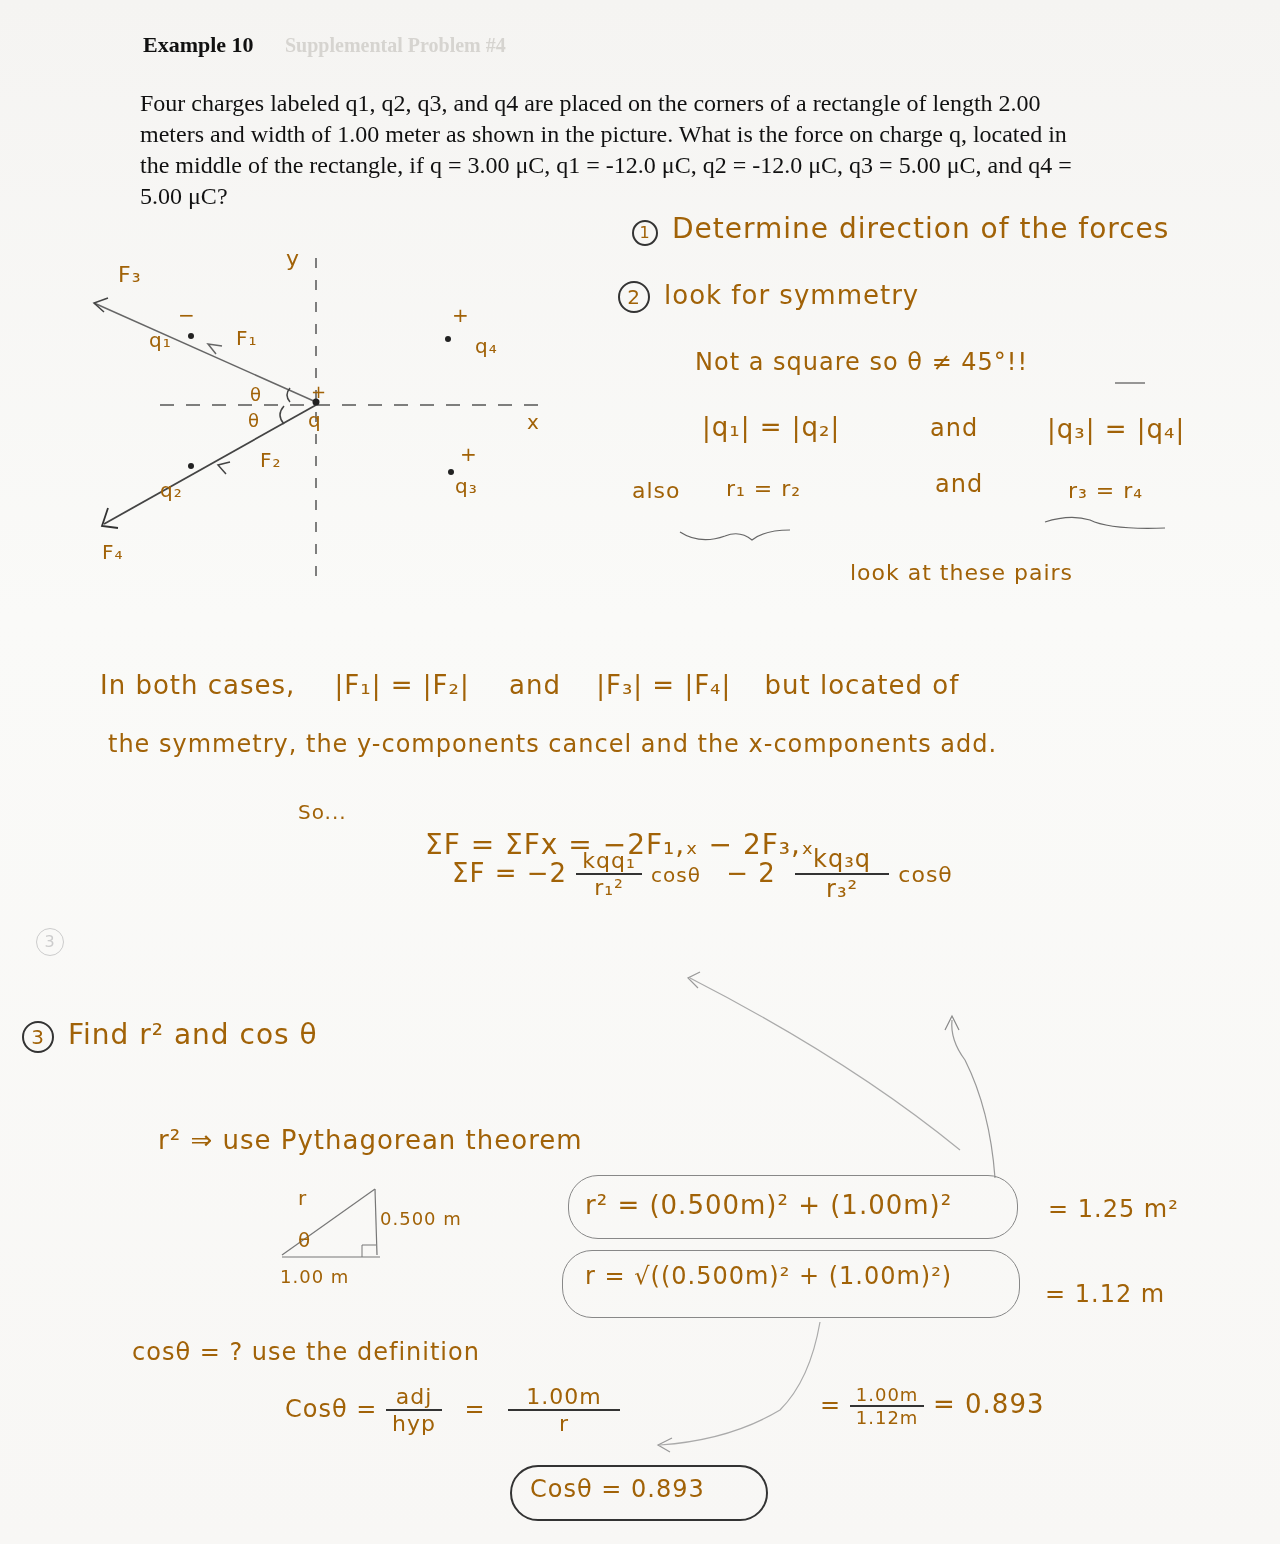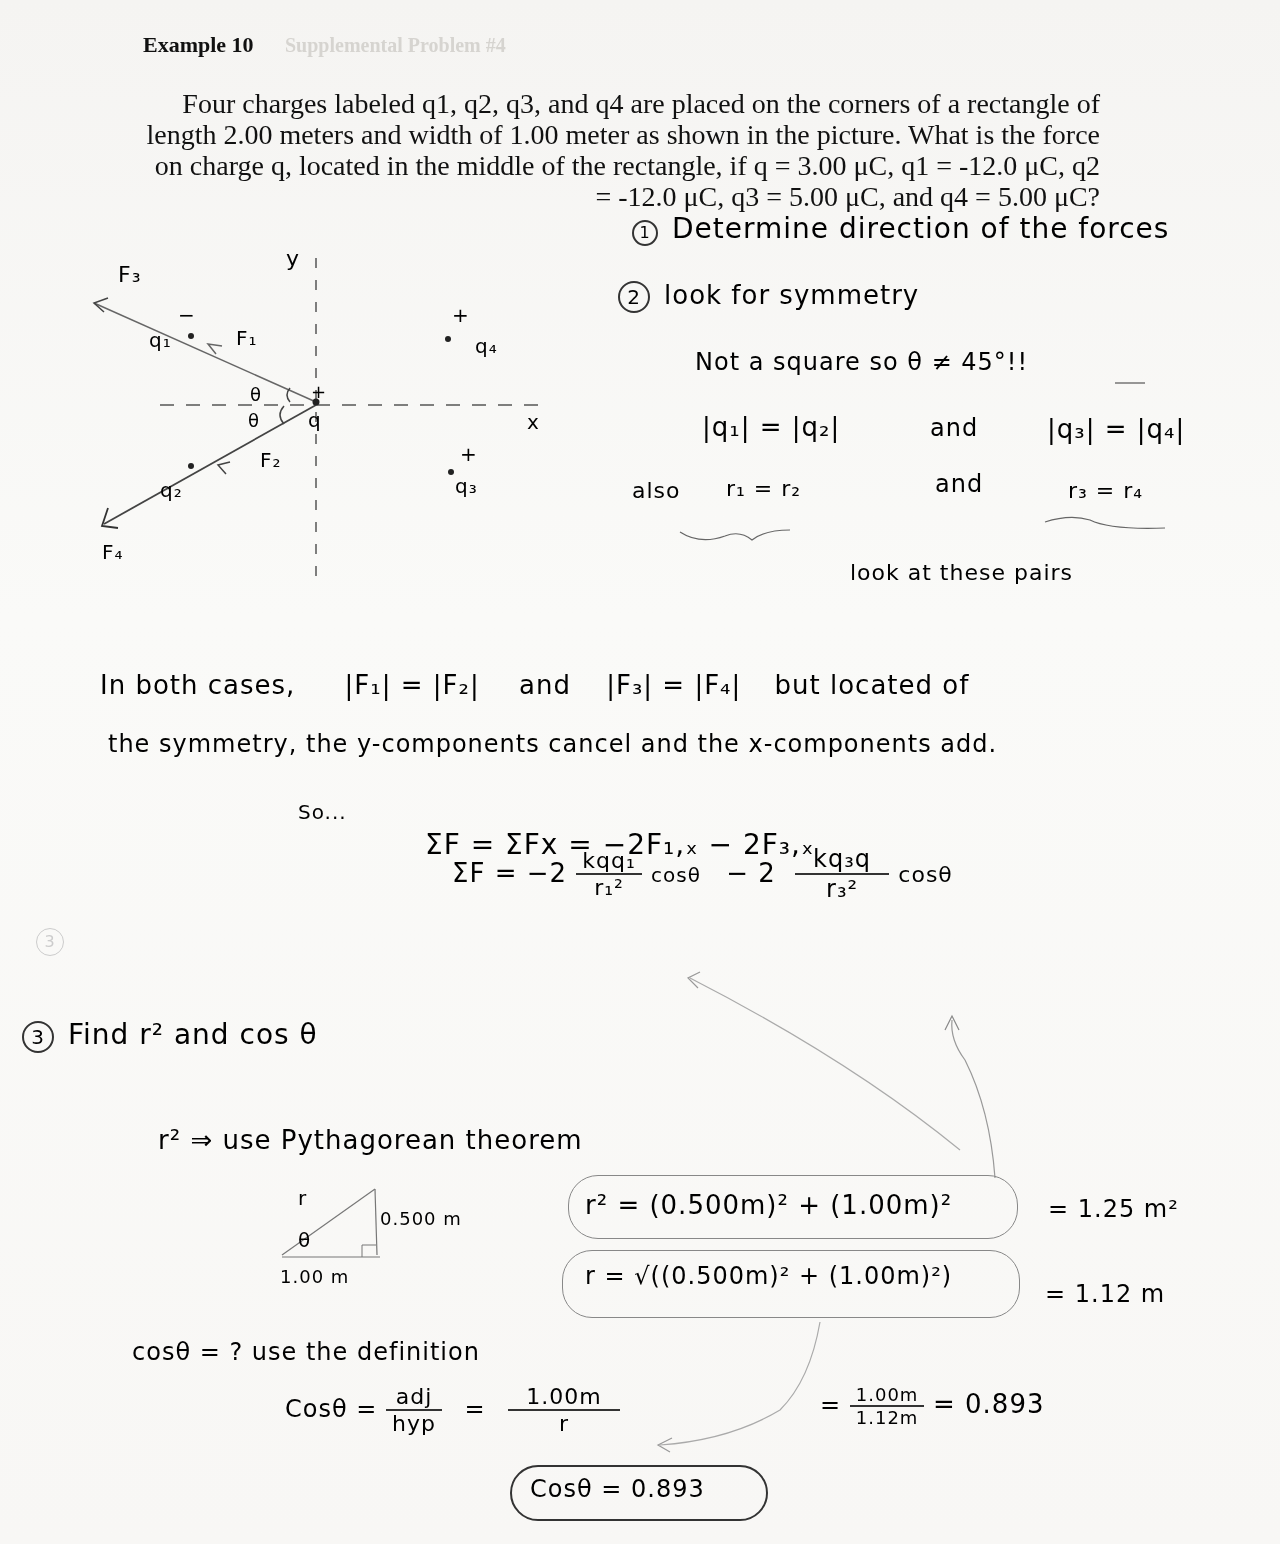--- a/index.html
+++ b/index.html
@@ -6,22 +6,22 @@
   body {
     width: 1280px; height: 1544px; position: relative; overflow: hidden;
     background: #f7f6f4;
     font-family: "Liberation Serif", serif;
     color: #111;
   }
   .page { position: absolute; inset: 0; background: linear-gradient(180deg,#f5f4f2 0%, #fafaf8 40%, #f8f7f5 100%); }
   .abs { position: absolute; }
   .title { left: 143px; top: 32px; font-size: 22px; font-weight: bold; text-align: center; }
   .title-ghost { left: 285px; top: 34px; font-size: 20px; color: #d6d4d0; font-weight: bold; }
-  .problem { left: 140px; top: 88px; width: 960px; font-size: 28px; line-height: 31px; text-align: right; }
-  .hand { font-family: "DejaVu Sans", sans-serif; color: #000000; font-weight: normal; letter-spacing: 1px; }
+  .problem { left: 140px; top: 88px; width: 960px; font-size: 24px; line-height: 31px; }
+  .hand { font-family: "DejaVu Sans", sans-serif; color: #a16207; font-weight: normal; letter-spacing: 1px; }
   .h28 { font-size: 28px; }
   .h26 { font-size: 26px; }
   .h24 { font-size: 24px; }
   .h22 { font-size: 22px; }
   .h20 { font-size: 20px; }
   .h18 { font-size: 18px; }
   .h16 { font-size: 16px; }
   .circled {
     display: inline-block; width: 28px; height: 28px; border: 2px solid #333; border-radius: 50%;
     text-align: center; line-height: 28px; font-size: 20px; margin-right: 14px;
@@ -117,21 +117,21 @@
 <div class="abs hand h24" style="left:930px;top:414px">and</div>
 <div class="abs hand h26" style="left:1047px;top:414px">|q₃| = |q₄|</div>
 <div class="abs hand h22" style="left:632px;top:478px">also</div>
 <div class="abs hand h22" style="left:726px;top:476px">r₁ = r₂</div>
 <div class="abs hand h24" style="left:935px;top:470px">and</div>
 <div class="abs hand h22" style="left:1068px;top:478px">r₃ = r₄</div>
 <div class="abs hand h22" style="left:850px;top:560px">look at these pairs</div>
 
 <div class="abs hand h26" style="left:100px;top:670px;white-space:nowrap">
   <span>In both cases,</span>
-  <span style="margin-left:40px">|F₁| = |F₂|</span>
+  <span style="margin-left:30px">|F₁| = |F₂|</span>
   <span style="margin-left:30px">and</span>
   <span style="margin-left:26px">|F₃| = |F₄|</span>
   <span style="margin-left:24px">but located of</span>
 </div>
 <div class="abs hand h24" style="left:108px;top:730px;white-space:nowrap">the symmetry, the y-components cancel and the x-components add.</div>
 <div class="abs hand h20" style="left:298px;top:800px">So...</div>
 
 <div class="abs hand h28" style="left:425px;top:828px;white-space:nowrap">ΣF = ΣFx = −2F₁,ₓ − 2F₃,ₓ</div>
 <div class="abs hand h26" style="left:452px;top:845px;white-space:nowrap">
   <span>ΣF = −2</span>

